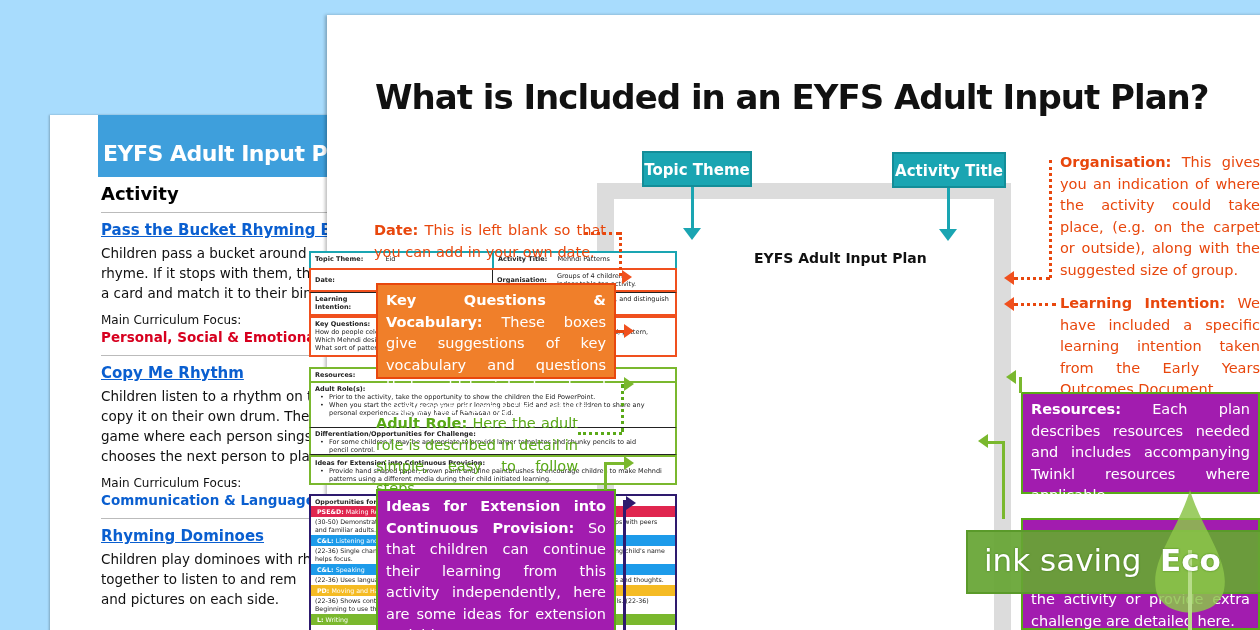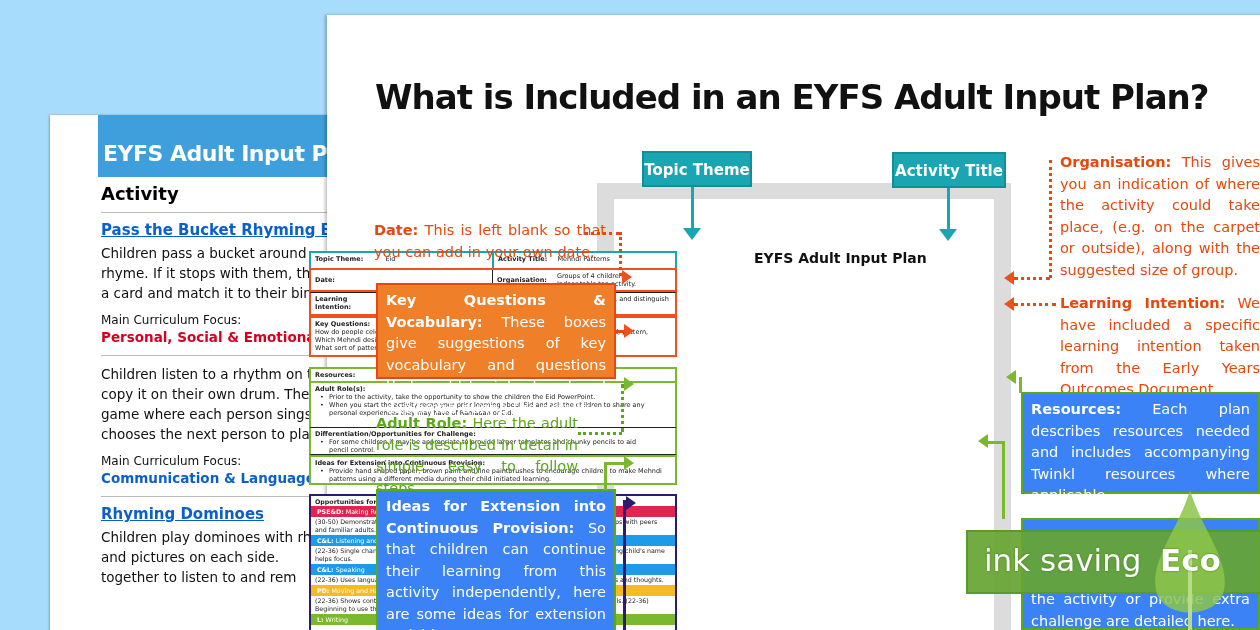--- a/index.html
+++ b/index.html
@@ -41,21 +41,21 @@
   
   .teal-label { position: absolute; background: #1aa5b2; color: #fff; font-weight: bold; font-size: 15px; height: 36px; line-height: 34px; text-align: center; border: 2px solid #138d98; }
   .teal-arrow-line { position: absolute; width: 3px; background: #1aa5b2; }
   .teal-arrow-head { position: absolute; width: 0; height: 0; border-left: 9px solid transparent; border-right: 9px solid transparent; border-top: 12px solid #1aa5b2; }
 
   .annot { position: absolute; font-size: 14.5px; line-height: 21.5px; text-align: justify; text-align-last: left; }
   .annot b { font-weight: bold; }
   .annot-orange { color: #e8470d; }
   .annot-green { color: #5aa918; }
   .box-orange { position: absolute; background: #f07f2a; border: 2px solid #e8470d; color: #fff; padding: 5px 8px; font-size: 14.5px; line-height: 21.5px; text-align: justify; text-align-last: left; }
-  .box-green { position: absolute; background: #3b82f6; border: 2px solid #5aa918; color: #fff; padding: 5px 8px; font-size: 14.5px; line-height: 21.5px; text-align: justify; text-align-last: left; }
+  .box-green { position: absolute; background: #a21caf; border: 2px solid #5aa918; color: #fff; padding: 5px 8px; font-size: 14.5px; line-height: 21.5px; text-align: justify; text-align-last: left; }
 
   .dots-h { position: absolute; height: 0; border-top: 3px dotted; }
   .dots-v { position: absolute; width: 0; border-left: 3px dotted; }
   .arrow-r { position: absolute; width: 0; height: 0; border-top: 7px solid transparent; border-bottom: 7px solid transparent; border-left: 10px solid; }
   .arrow-l { position: absolute; width: 0; height: 0; border-top: 7px solid transparent; border-bottom: 7px solid transparent; border-right: 10px solid; }
   .line-solid-h { position: absolute; height: 3px; }
   .line-solid-v { position: absolute; width: 3px; }
 
   
   .eco-banner { position: absolute; left: 966px; top: 530px; width: 294px; height: 64px; background: rgba(102,165,52,0.93); border: 2px solid #5a9a2a; border-right: none; }
@@ -76,36 +76,37 @@
       <div class="act-desc">
         <div>Children pass a bucket around</div>
         <div>rhyme. If it stops with them, they</div>
         <div>a card and match it to their bingo</div>
       </div>
       <div class="focus-label">Main Curriculum Focus:</div>
       <div class="focus-val" style="color:#d7001f">Personal, Social &amp; Emotional Deve</div>
     </div>
 
     <div class="back-activity">
+      <div class="act-title">Copy Me Rhythm</div>
       <div class="act-desc">
         <div>Children listen to a rhythm on th</div>
         <div>copy it on their own drum. They</div>
         <div>game where each person sings</div>
         <div>chooses the next person to play</div>
       </div>
       <div class="focus-label">Main Curriculum Focus:</div>
       <div class="focus-val" style="color:#0a5fd0">Communication &amp; Language</div>
     </div>
 
     <div class="back-activity" style="border-bottom:none">
       <div class="act-title">Rhyming Dominoes</div>
       <div class="act-desc">
         <div>Children play dominoes with rhy</div>
+        <div>together to listen to and rem</div>
         <div>and pictures on each side.</div>
-        <div>together to listen to and rem</div>
       </div>
     </div>
   </div>
 </div>
 
 <div class="front-page"></div>
 <div class="main-title" style="left:375px; top:77px;">What is Included in an EYFS Adult Input Plan?</div>
 
 <div class="doc-frame" style="left:597px; top:183px; width:414px; height:447px;"></div>
 <div class="doc-inner" style="left:614px; top:199px; width:380px; height:431px;"></div>

